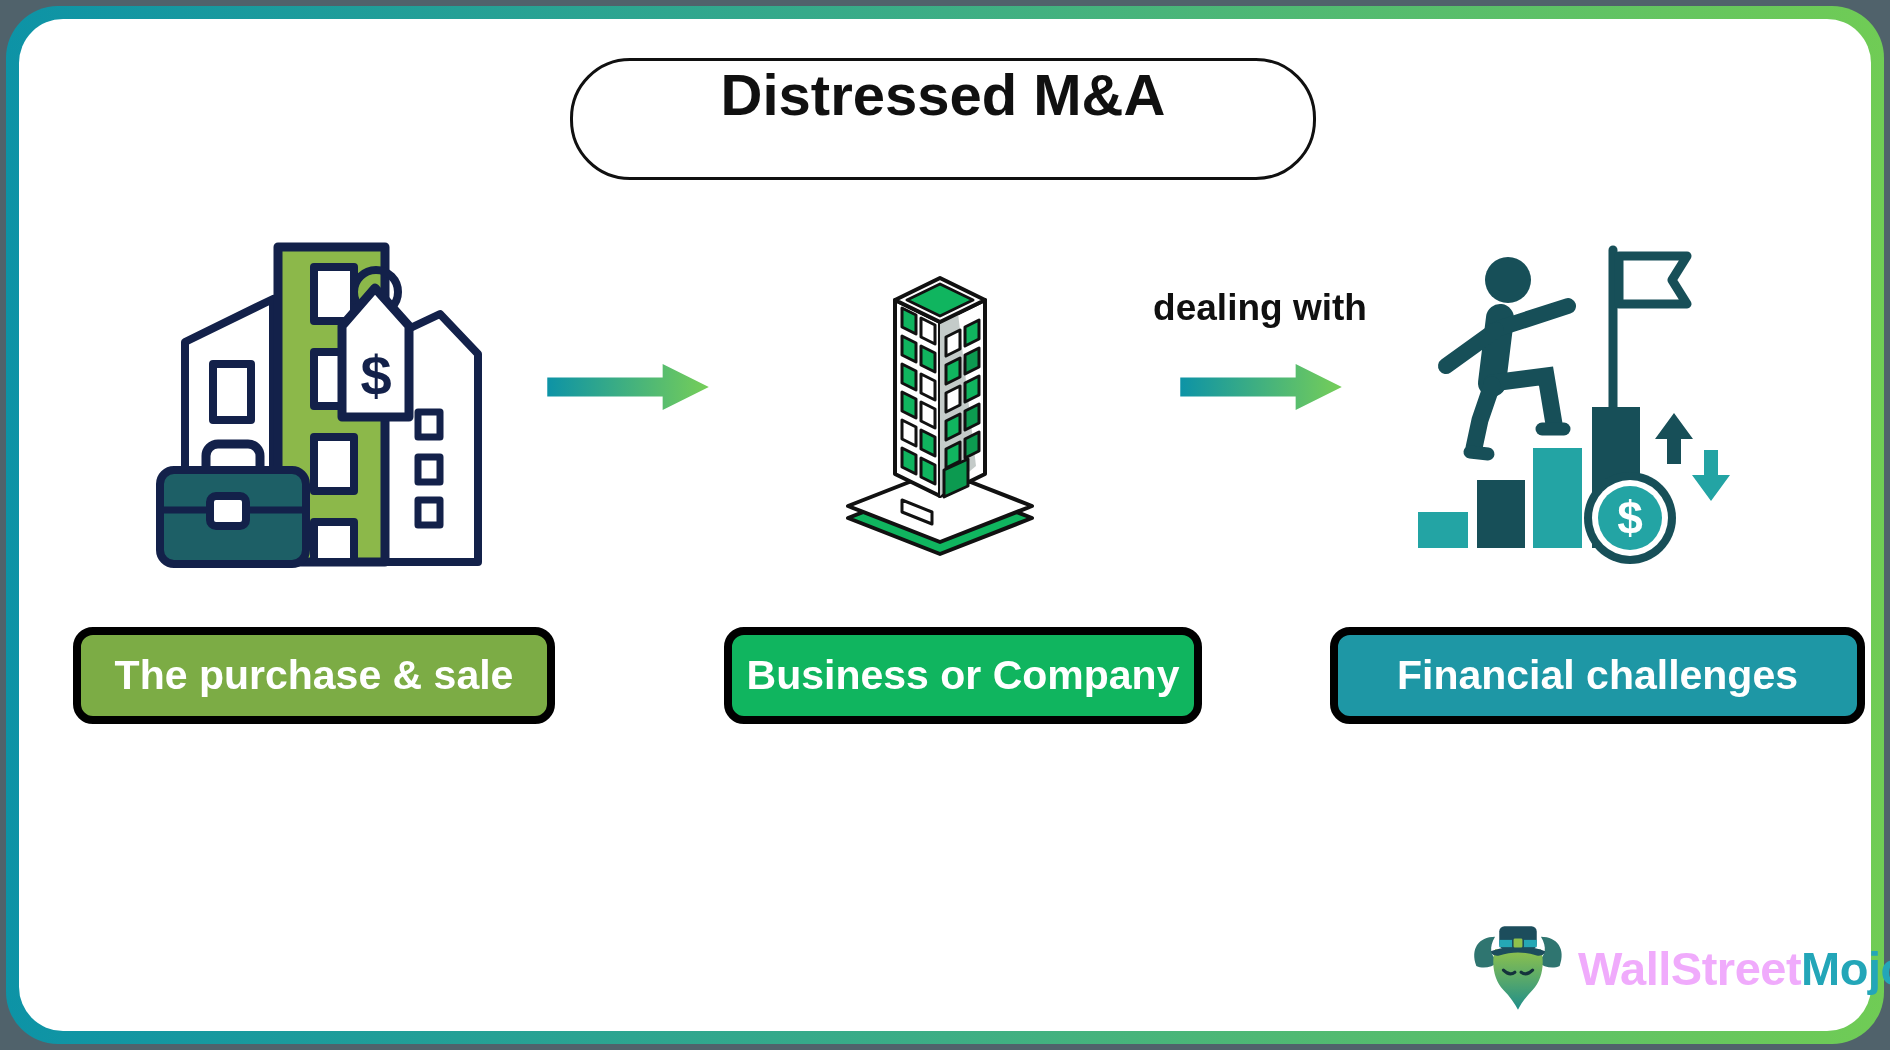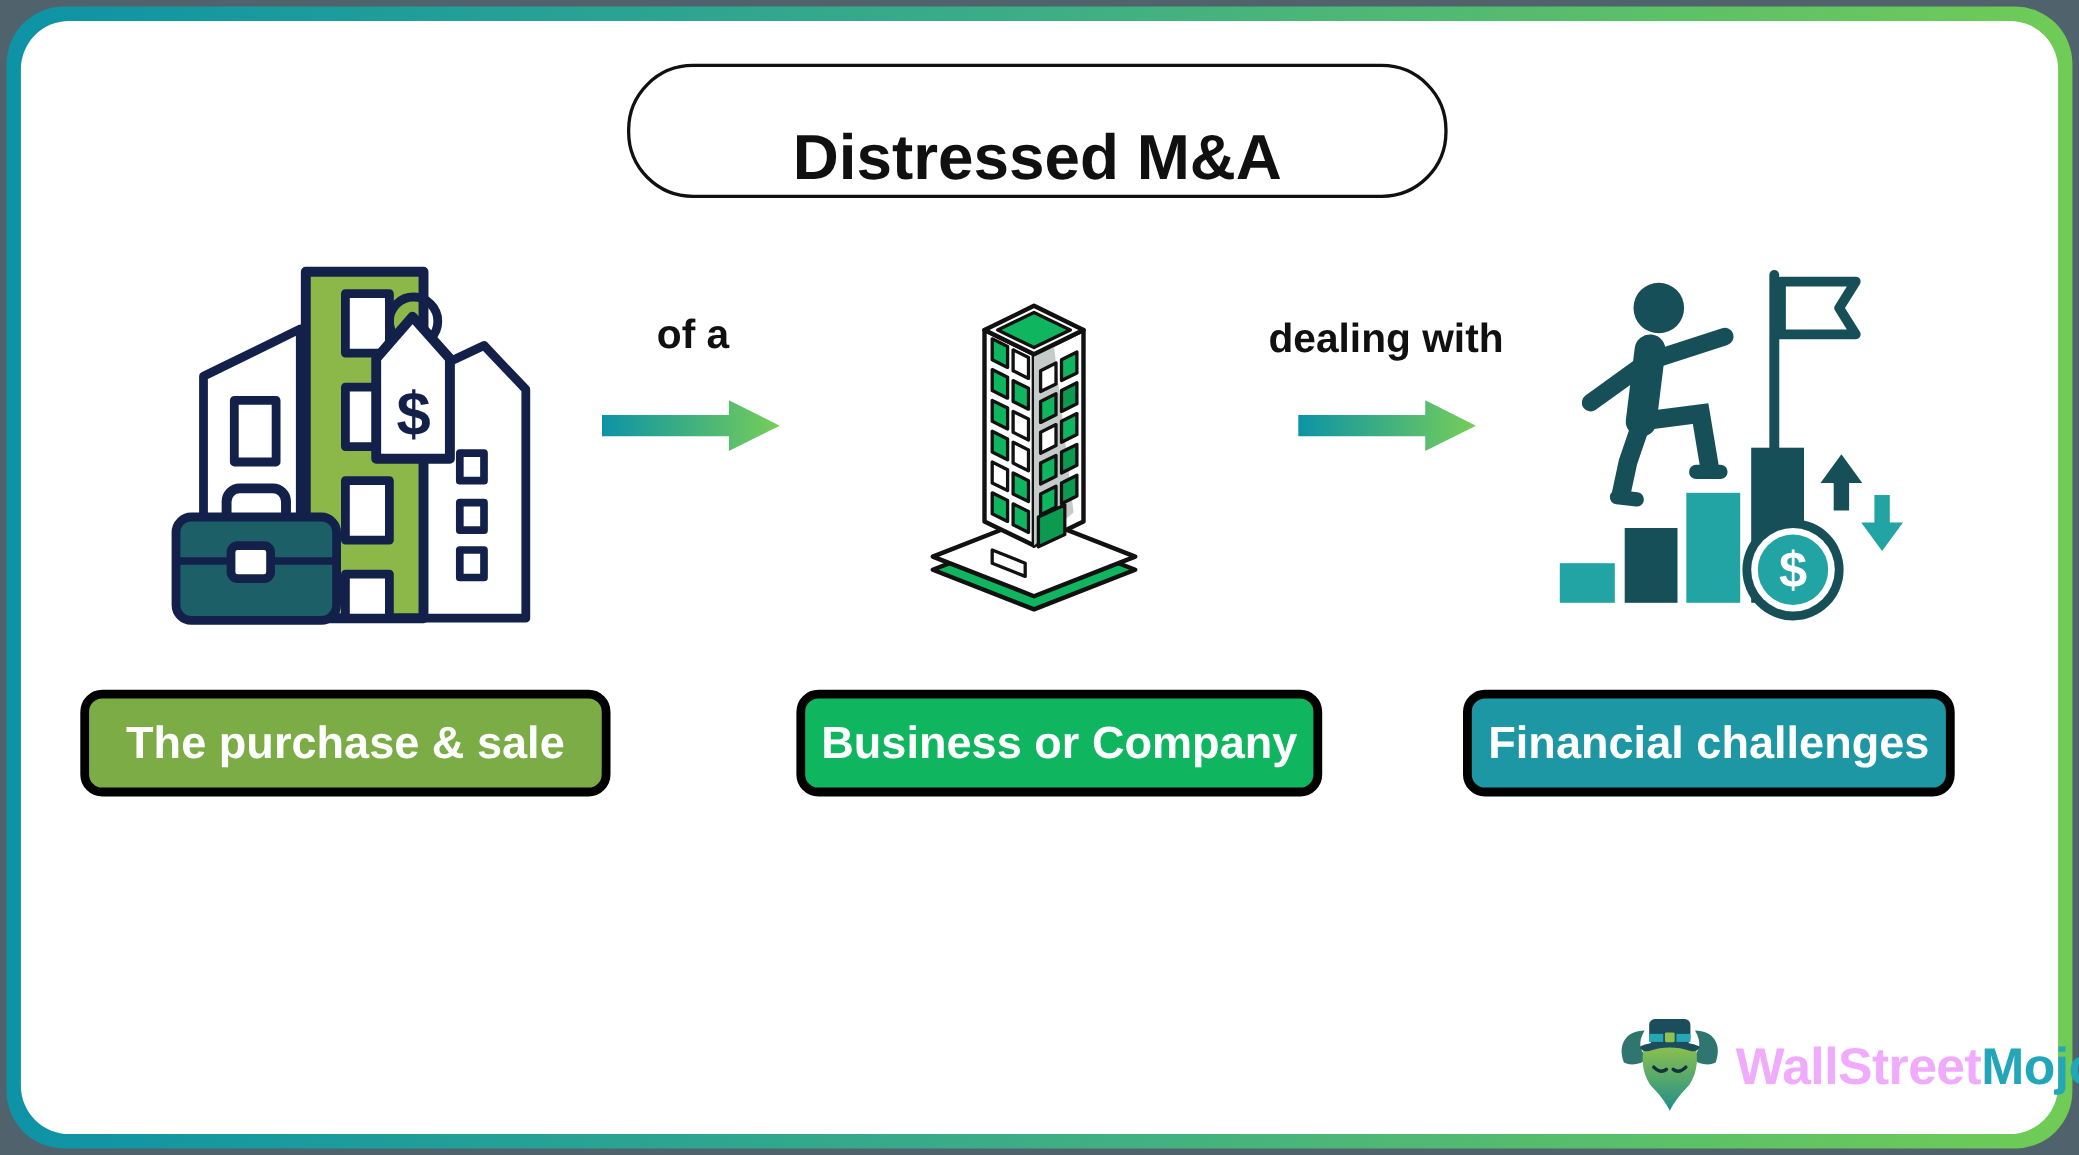--- a/index.html
+++ b/index.html
@@ -13,21 +13,21 @@
     position:absolute;inset:6px;border-radius:52px;
     background:linear-gradient(90deg,#0D93A6 0%,#3DAE85 50%,#70CC55 100%);
   }
   .card{
     position:absolute;inset:13px;border-radius:44px;background:#ffffff;
   }
   .content{position:absolute;inset:0;}
   .title-pill{
     position:absolute;left:570px;top:58px;width:740px;height:116px;
     background:#ffffff;border:3px solid #101010;border-radius:60px;
-    display:flex;align-items:flex-end;justify-content:center;
+    display:flex;align-items:flex-start;justify-content:center;
     font-size:58px;font-weight:800;color:#101010;letter-spacing:0px;
   }
   .connector-label{
     position:absolute;font-size:37px;font-weight:700;color:#101010;text-align:center;
   }
   .c1{left:535px;top:283px;width:190px;}
   .c2{left:1128px;top:287px;width:264px;}
   .arrow-svg{position:absolute;width:168px;height:50px;}
   .a1{left:545px;top:362px;}
   .a2{left:1178px;top:362px;}
@@ -36,21 +36,21 @@
   .mid-icon{left:840px;top:238px;}
   .right-icon{left:1400px;top:200px;}
   .step-btn{
     position:absolute;top:627px;height:97px;border-radius:20px;
     border:8px solid #000000;box-sizing:border-box;
     display:flex;align-items:center;justify-content:center;
     color:#ffffff;font-size:41px;font-weight:700;
   }
   .s1{left:73px;width:482px;background:#7CAC45;}
   .s2{left:705px;width:478px;background:#10B55F;margin-left:19px;}
-  .s3{left:1330px;width:447px;background:#1E97A5;}
+  .s3{left:1330px;width:535px;background:#1E97A5;}
   .logo{
     position:absolute;left:1468px;top:922px;height:92px;
     display:flex;align-items:center;gap:10px;
   }
   .logo-text{font-size:47px;font-weight:800;letter-spacing:-0.5px;}
   .logo-a{color:#f0abfc;}
   .logo-b{color:#23A6B8;}
 </style>
 </head>
 <body>
@@ -98,21 +98,20 @@
 
       <g>
         <rect x="88" y="252" width="54" height="40" rx="12" fill="#ffffff" stroke-width="9"></rect>
         <rect x="42" y="278" width="146" height="94" rx="14" fill="#1D5F66" stroke-width="8"></rect>
         <line x1="44" y1="318" x2="186" y2="318" stroke-width="7"></line>
         <rect x="92" y="304" width="36" height="30" rx="6" fill="#ffffff" stroke-width="8"></rect>
       </g>
     </g>
   </svg>
 
-  <div class="connector-label c1">of a</div>
   <svg class="arrow-svg a1" viewBox="0 0 170 52">
     <defs>
       <linearGradient id="gradArrow1" x1="0" y1="0" x2="1" y2="0">
         <stop offset="0" stop-color="#0D93A6"></stop>
           <stop offset="1" stop-color="#76CE58"></stop>
       </linearGradient>
     </defs>
     <polygon points="0,16 120,16 120,2 168,26 120,50 120,36 0,36" fill="url(#gradArrow1)"></polygon>
   </svg>
 

